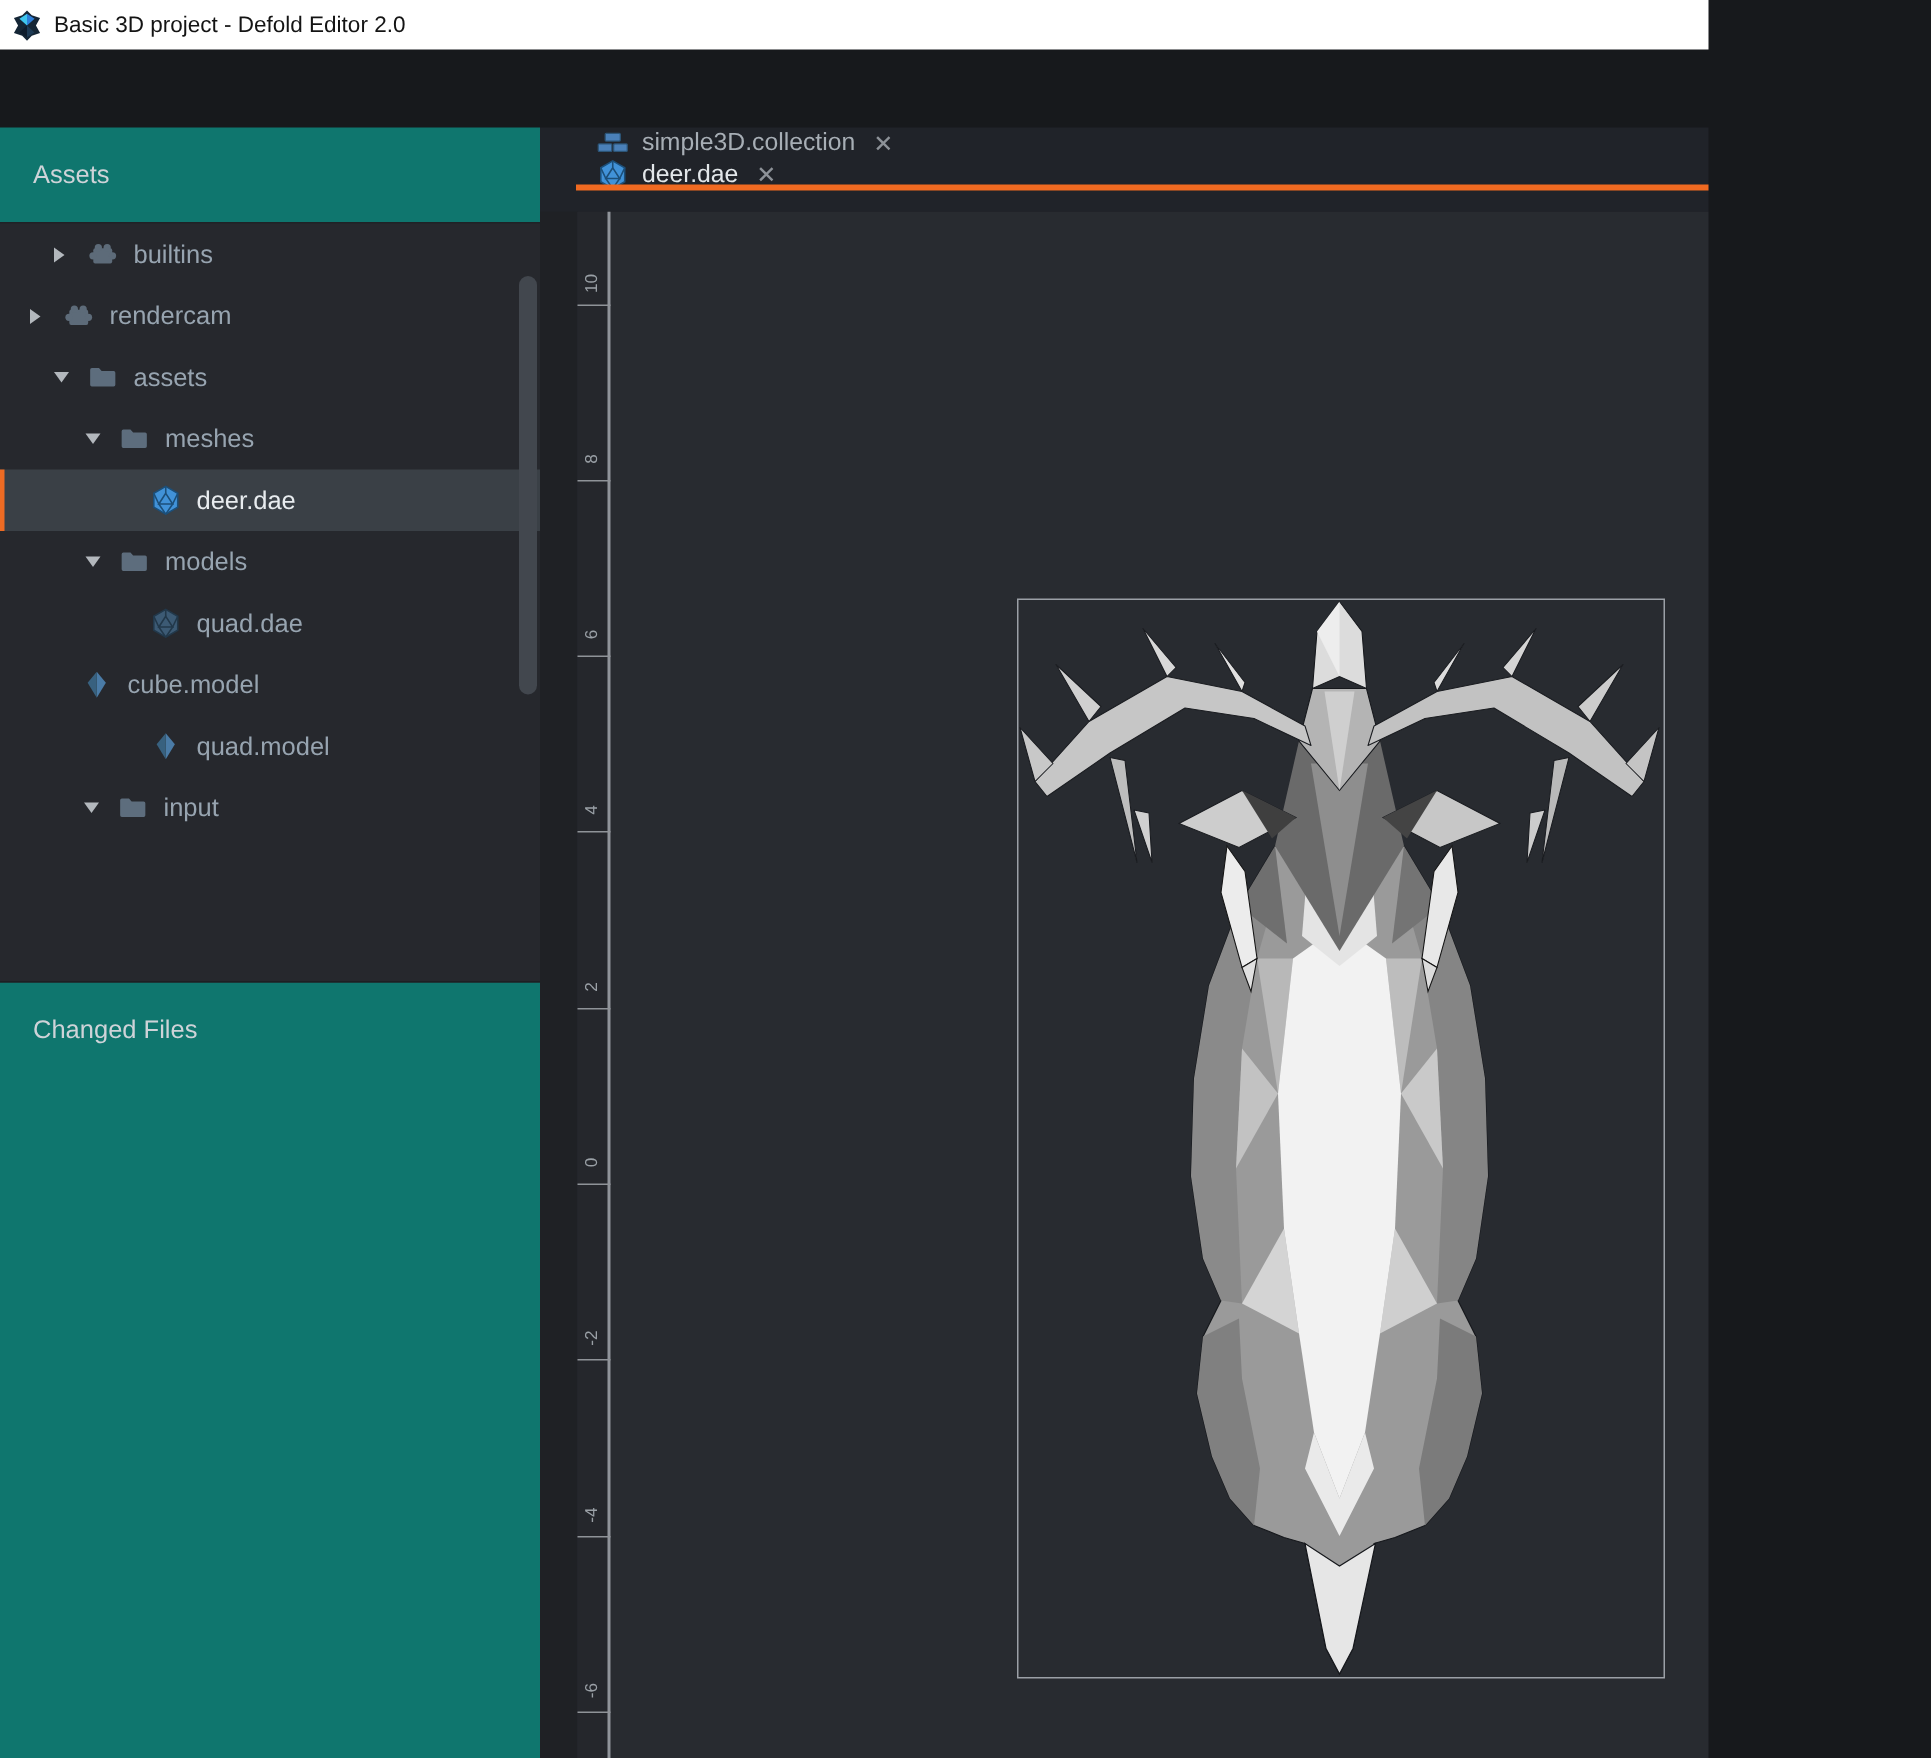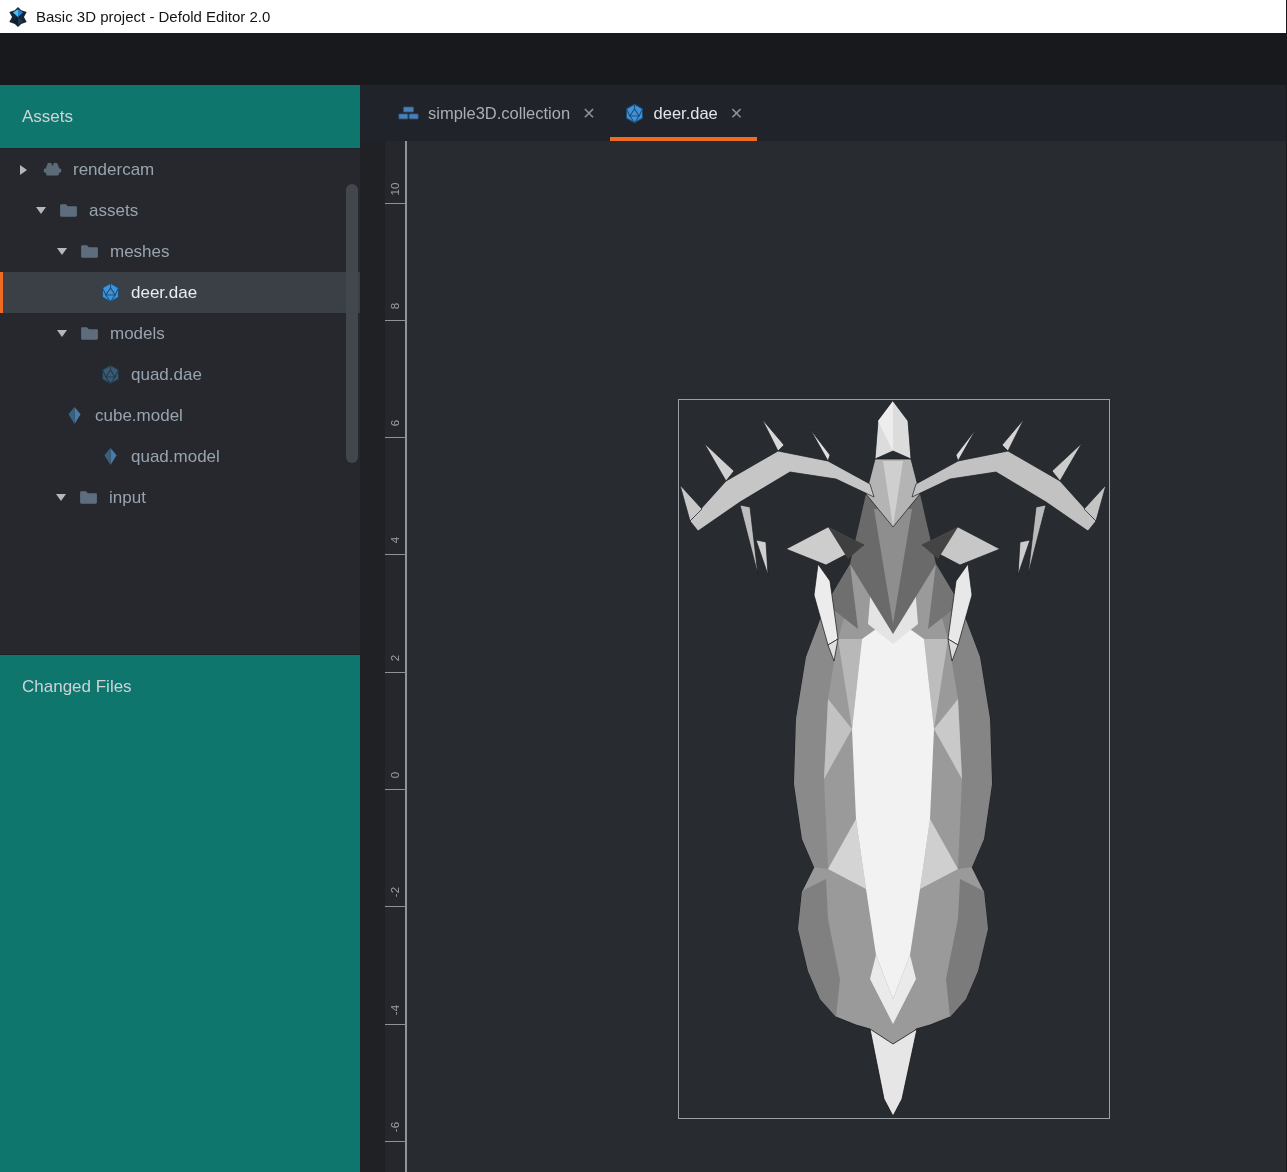--- a/index.html
+++ b/index.html
@@ -1,18 +1,18 @@
 <!DOCTYPE html>
 <html><head>
 <meta charset="utf-8">
 <style>
   * { margin:0; padding:0; box-sizing:border-box; }
   html,body { background:#17191c; }
   .app {
-    position:relative; width:1286px; height:1172px; overflow:hidden;
+    position:relative; width:1139px; height:1172px; overflow:hidden;
     font-family:"Liberation Sans", sans-serif;
     -webkit-font-smoothing:antialiased;
   }
   
   .titlebar {
     position:absolute; left:0; top:0; width:1287px; height:33px;
     background:#ffffff; display:flex; align-items:center; padding-left:7px;
   }
   .titlebar .logo { width:22px; height:22px; display:inline-flex; }
   .titlebar .wtitle { margin-left:7px; font-size:15px; color:#141414; }
@@ -63,21 +63,21 @@
   .tree-row .tlabel { margin-left:7px; font-size:17px; color:#97a4b0; }
   .tree-row.selected .tlabel { color:#e8ecef; }
   .scroll-thumb {
     position:absolute; right:2px; top:35px; width:12px; height:279px;
     background:#42474e; border-radius:6px;
   }
   
   .main { position:absolute; left:360px; top:85px; width:927px; height:1087px; }
   .tabbar {
     position:relative; height:56px; background:#202329;
-    display:flex; align-items:stretch; padding-left:24px;
+    display:flex; align-items:stretch; padding-left:24px;flex-direction:column;
   }
   .tab {
     position:relative; display:flex; align-items:center; gap:9px;
     padding:0 14px; cursor:default;
   }
   .tab .ticon { display:flex; } .tab .ticon svg { width:21px; height:21px; }
   .tab .tlabel { font-size:16.5px; color:#a7aeb5; }
   .tab.active .tlabel { color:#e2e6e9; }
   .tab .tclose { color:#8d9298; font-size:16px; margin-left:3px; }
   .tab.active::after {
@@ -125,35 +125,52 @@
         </svg>
       </span>
     <span class="wtitle">Basic 3D project - Defold Editor 2.0</span>
   </div>
 
 
   <div class="sidebar">
     <div class="panel-header">Assets</div>
     <div class="tree" id="asset-tree">
       <div class="scroll-thumb"></div>
-        <div class="tree-row" style="padding-left: 20px; text-align: right;">
+    <div class="tree-row" style="padding-left: 36px;">
           <span class="arrow collapsed">
             <i></i>
           </span>
           <span class="ticon">
             <svg viewBox="0 0 20 20">
               <g fill="#5d6b79">
                 <rect x="4" y="6.2" width="12" height="9.6" rx="1.2"></rect>
                 <circle cx="7.2" cy="5.8" r="2.3"></circle>
                 <circle cx="12.8" cy="5.8" r="2.3"></circle>
                 <circle cx="16.2" cy="11" r="2.3"></circle>
                 <circle cx="3.8" cy="11" r="2.3"></circle>
               </g>
             </svg>
           </span>
+          <span class="tlabel">builtins</span>
+        </div>
+        <div class="tree-row" style="padding-left: 20px; text-align: right;">
+          <span class="arrow collapsed">
+            <i></i>
+          </span>
+          <span class="ticon">
+            <svg viewBox="0 0 20 20">
+              <g fill="#5d6b79">
+                <rect x="4" y="6.2" width="12" height="9.6" rx="1.2"></rect>
+                <circle cx="7.2" cy="5.8" r="2.3"></circle>
+                <circle cx="12.8" cy="5.8" r="2.3"></circle>
+                <circle cx="16.2" cy="11" r="2.3"></circle>
+                <circle cx="3.8" cy="11" r="2.3"></circle>
+              </g>
+            </svg>
+          </span>
           <span class="tlabel">rendercam</span>
         </div>
         <div class="tree-row" style="padding-left: 36px;">
           <span class="arrow expanded">
             <i></i>
           </span>
           <span class="ticon">
             <svg viewBox="0 0 20 20">
               <path fill="#5d6d7d" d="M2 5.2a1.1 1.1 0 0 1 1.1-1.1h4.5l1.7 1.9h7.6a1.1 1.1 0 0 1 1.1 1.1v7.7a1.1 1.1 0 0 1-1.1 1.1H3.1A1.1 1.1 0 0 1 2 14.8z"></path>
             </svg>
@@ -197,21 +214,21 @@
           <span class="arrow none"></span>
           <span class="ticon">
             <svg viewBox="0 0 20 20">
               <polygon points="10,1.2 17.6,5.6 17.6,14.4 10,18.8 2.4,14.4 2.4,5.6" fill="#3c5a74" stroke="#22384a" stroke-width="1"></polygon>
               <polygon points="10,5.6 14.4,12.4 5.6,12.4" fill="none" stroke="#22384a" stroke-width="1"></polygon>
               <path d="M10 1.2v4.4M17.6 5.6l-3.2 6.8M2.4 5.6l3.2 6.8M10 18.8l4.4-6.4M10 18.8l-4.4-6.4" stroke="#22384a" stroke-width="1" fill="none"></path>
             </svg>
           </span>
           <span class="tlabel">quad.dae</span>
         </div>
-        <div class="tree-row" style="padding-left: 42px;">
+        <div class="tree-row" style="padding-left: 32px;">
           <span class="arrow none"></span>
           <span class="ticon">
             <svg viewBox="0 0 20 20">
               <polygon points="10,1.8 15.8,8.8 10,18.2" fill="#4a7ba6"></polygon>
               <polygon points="10,1.8 4.2,8.8 10,18.2" fill="#38617f"></polygon>
             </svg>
           </span>
           <span class="tlabel">cube.model</span>
         </div>
         <div class="tree-row" style="padding-left: 78px;">

